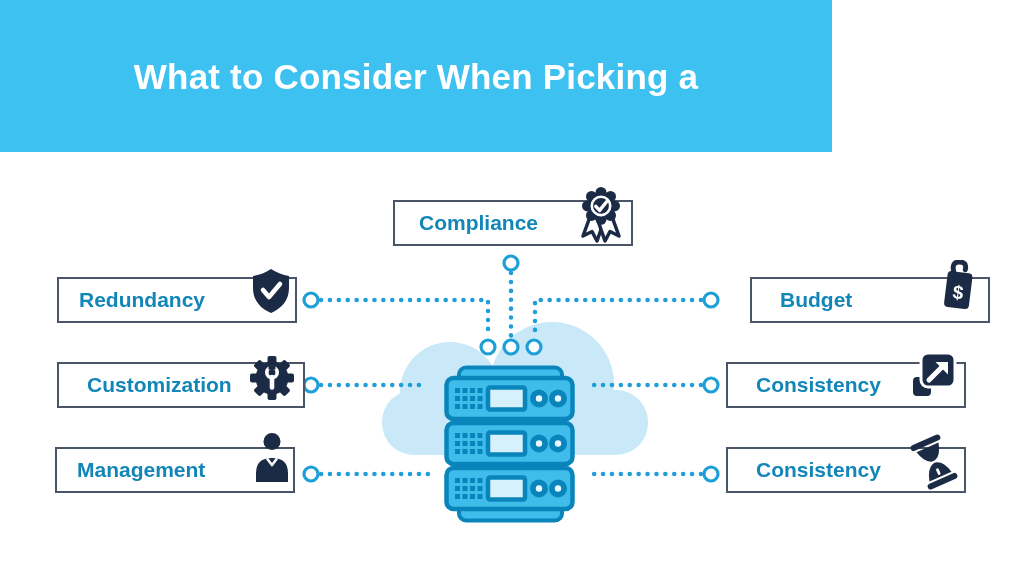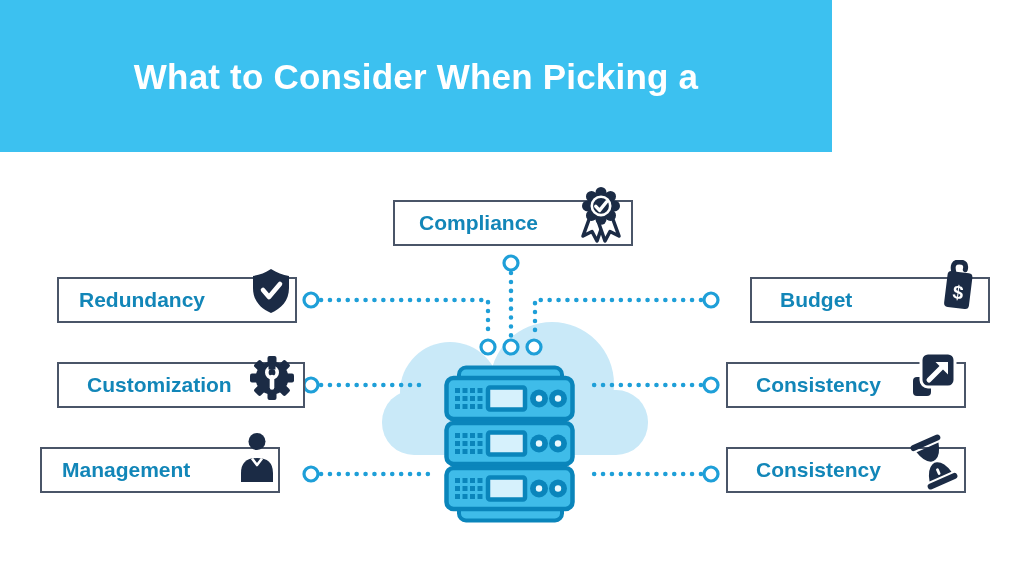--- a/index.html
+++ b/index.html
@@ -28,21 +28,21 @@
     color:#1286B8;font-weight:bold;font-size:21px;white-space:nowrap;
   }
   .node.left-col .node-label{padding-left:20px;}
   .node.right-col .node-label{padding-left:28px;}
   .node.top-node .node-label{padding-left:24px;}
   .node svg.badge{position:absolute;}
   
   #box-compliance {left:393px;top:200px;}
   #box-redundancy {left:57px; top:277px;}
   #box-customization{left:57px;top:362px;padding-left:8px;}
-  #box-management {left:40px; top:447px;}
+  #box-management {left:55px; top:447px;}
   #box-budget     {left:726px;top:277px;margin-left:24px;}
   #box-scalability{left:726px;top:362px;}
   #box-consistency{left:726px;top:447px;}
 </style>
 </head>
 <body>
 
 <div id="stage">
 
   <div class="banner">

